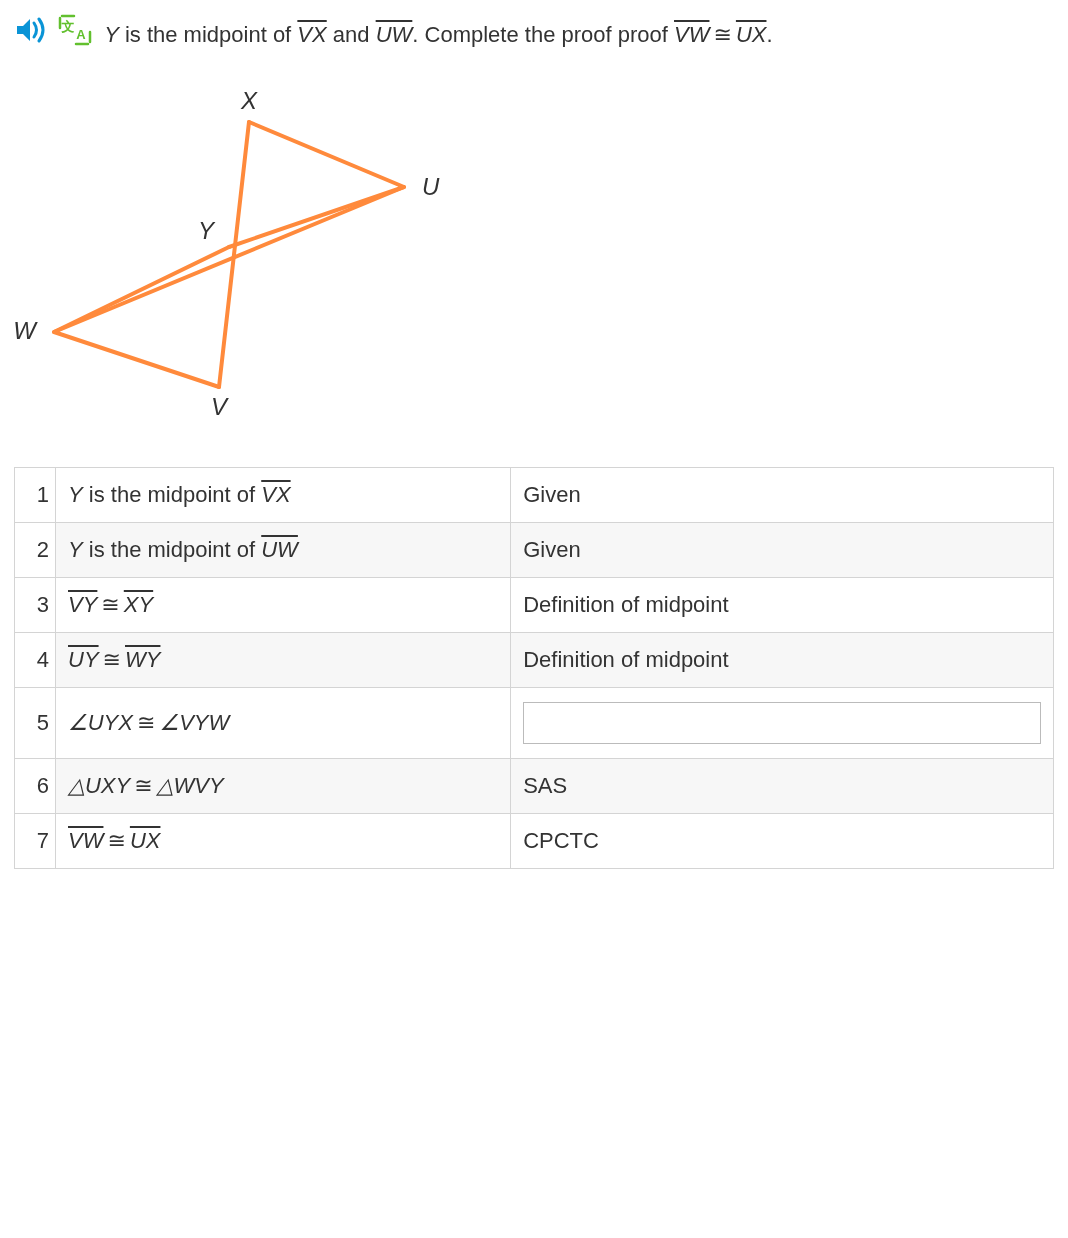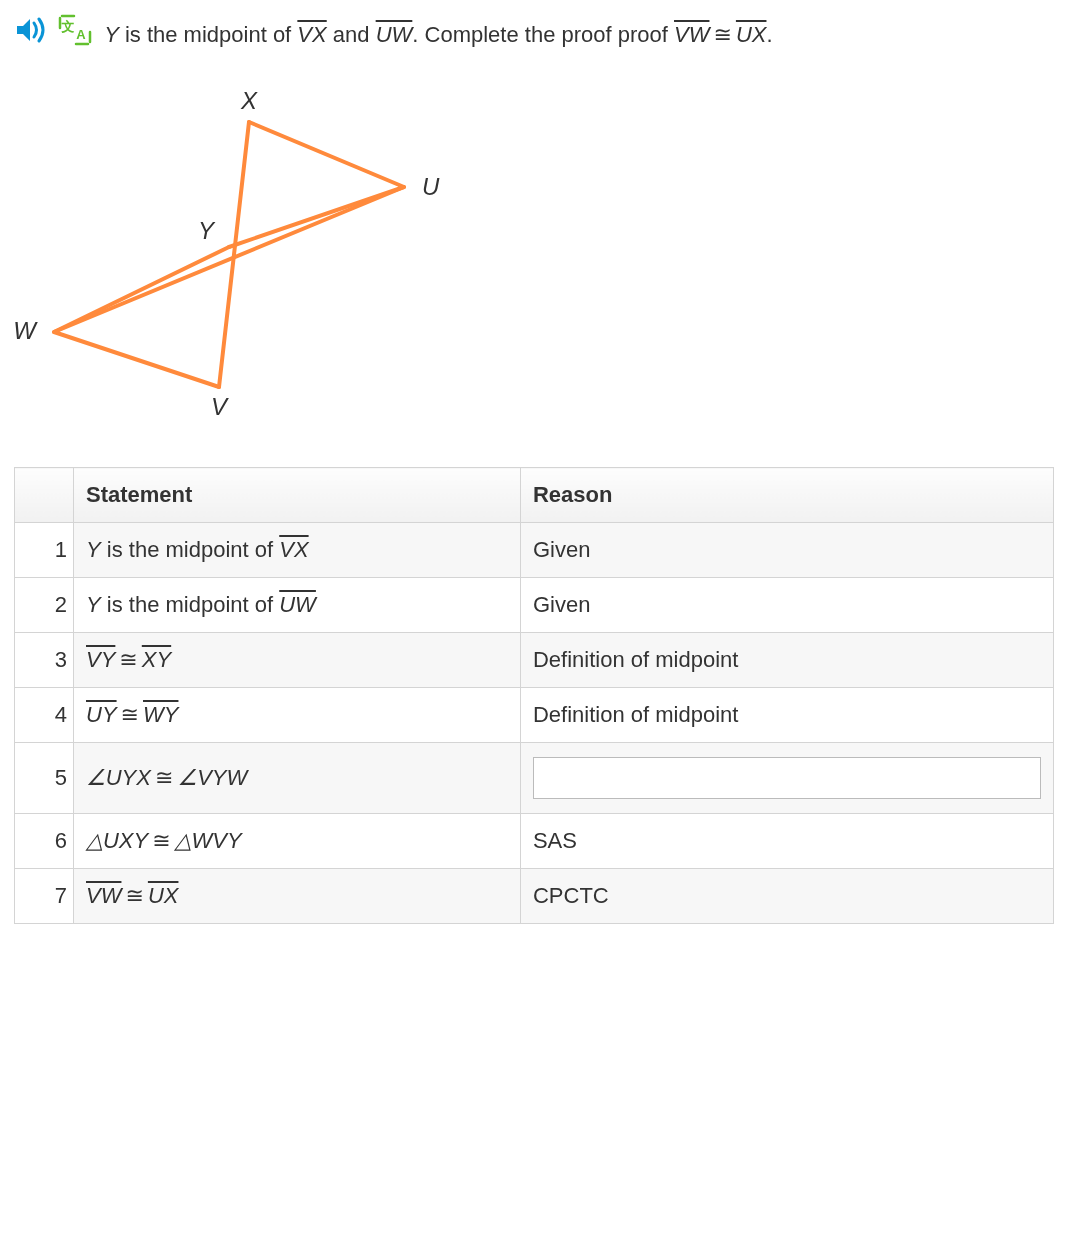--- a/index.html
+++ b/index.html
@@ -97,25 +97,20 @@
     <text x="235" y="32" font-size="24" font-style="italic" text-anchor="middle" fill="#333">X</text>
     <text x="408" y="118" font-size="24" font-style="italic" text-anchor="start" fill="#333">U</text>
     <text x="200" y="162" font-size="24" font-style="italic" text-anchor="end" fill="#333">Y</text>
     <text x="22" y="262" font-size="24" font-style="italic" text-anchor="end" fill="#333">W</text>
     <text x="205" y="338" font-size="24" font-style="italic" text-anchor="middle" fill="#333">V</text>
   </svg>
 </div>
 
 <table class="proof">
   <tbody>
-      <tr>
-    <th style="width:34px;"></th>
-    <th>Statement</th>
-    <th>Reason</th>
-  </tr>
 
   <tr>
     <td class="numcell">1</td>
     <td class="stmt">
       <span class="italic">Y</span><span> is the midpoint of </span><span class="italic overline">VX</span>
     </td>
     <td class="reason">Given</td>
   </tr>
 
   <tr>

